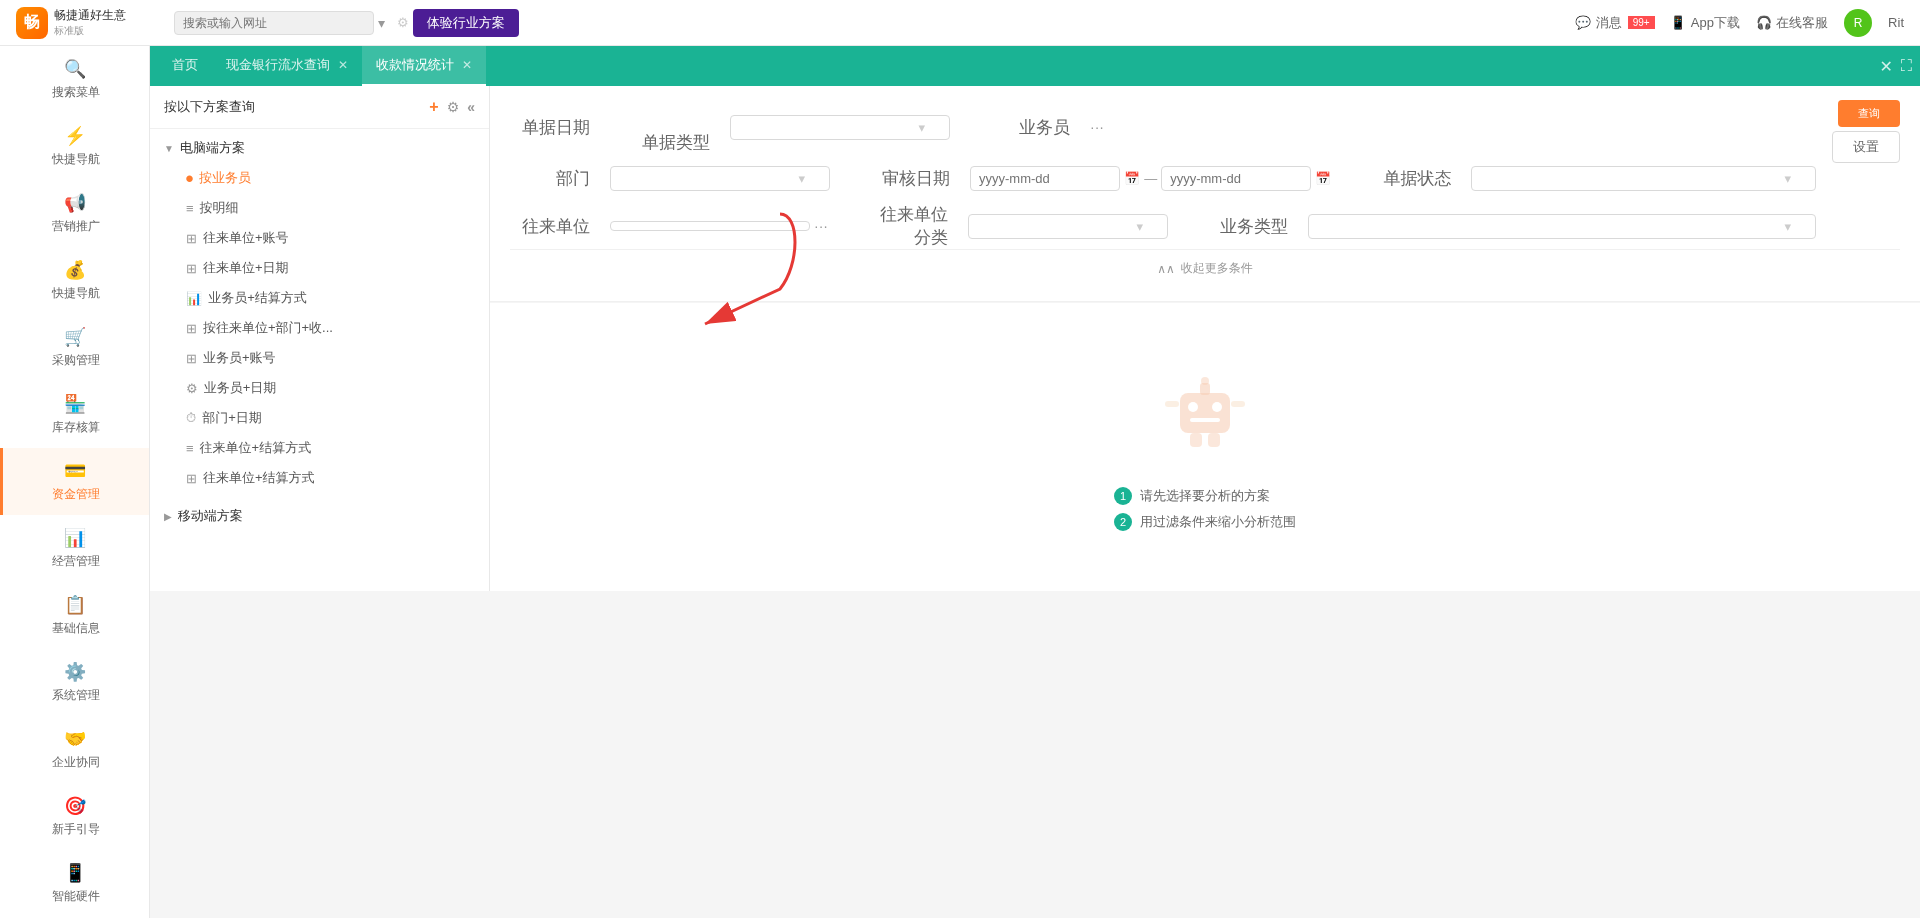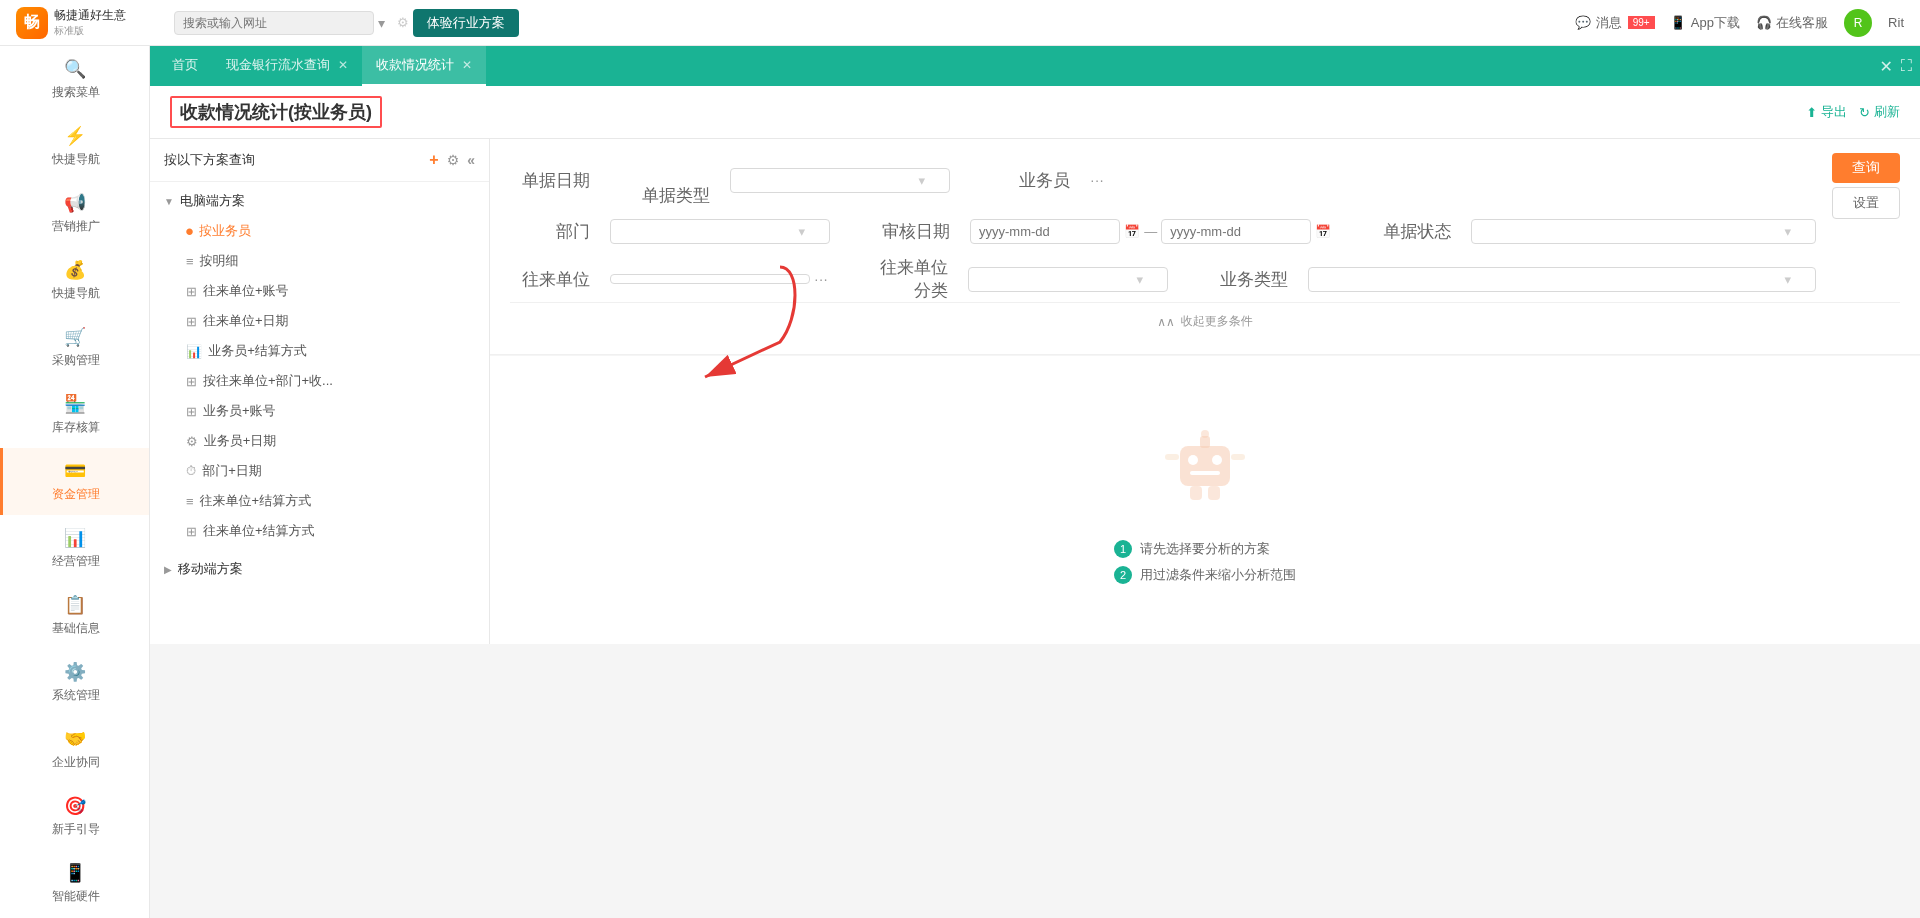--- a/index.html
+++ b/index.html
@@ -40,21 +40,21 @@
     .nav-input {
       background: #f0f0f0;
       border: 1px solid #ddd;
       border-radius: 4px;
       padding: 4px 8px;
       font-size: 12px;
       color: #999;
       width: 160px;
     }
     .top-nav-btn {
-      background: #0f766e;
+      background: #4c1d95;
       color: white;
       border: none;
       border-radius: 4px;
       padding: 5px 14px;
       font-size: 13px;
       cursor: pointer;
     }
     .top-right {
       display: flex;
       align-items: center;
@@ -323,21 +323,21 @@
       width: 150px;
     }
     .filter-dash { color: #999; }
 
     .btn-query {
       background: #ff7d2e;
       color: white;
       border: none;
       border-radius: 4px;
       padding: 6px 20px;
-      font-size: 14px;
+      font-size: 11px;
       cursor: pointer;
     }
     .btn-setting {
       background: white;
       color: #666;
       border: 1px solid #d9d9d9;
       border-radius: 4px;
       padding: 6px 20px;
       font-size: 13px;
       cursor: pointer;
@@ -530,33 +530,20 @@
       </div>
       <div class="tab-spacer"></div>
       <div class="tab-window-controls">
         <span class="win-btn">✕</span>
         <span class="win-btn">⛶</span>
       </div>
     </div>
 
     <div class="page-content">
 
-      <div class="page-title-bar">
-        <div class="page-title">收款情况统计(按业务员)</div>
-        <div class="page-actions">
-          <div class="action-btn">
-            <span>⬆</span>
-            <span>导出</span>
-          </div>
-          <div class="action-btn">
-            <span>↻</span>
-            <span>刷新</span>
-          </div>
-        </div>
-      </div>
 
       <div class="body-with-panel">
 
         <div class="left-panel">
           <div class="panel-header">
             <span class="panel-title">按以下方案查询</span>
             <span class="panel-icon-btn" style="color:#ff7d2e;font-size:16px;font-weight:bold;">+</span>
             <span class="panel-icon-btn">⚙</span>
             <span class="panel-icon-btn" style="font-weight:bold;">«</span>
           </div>

